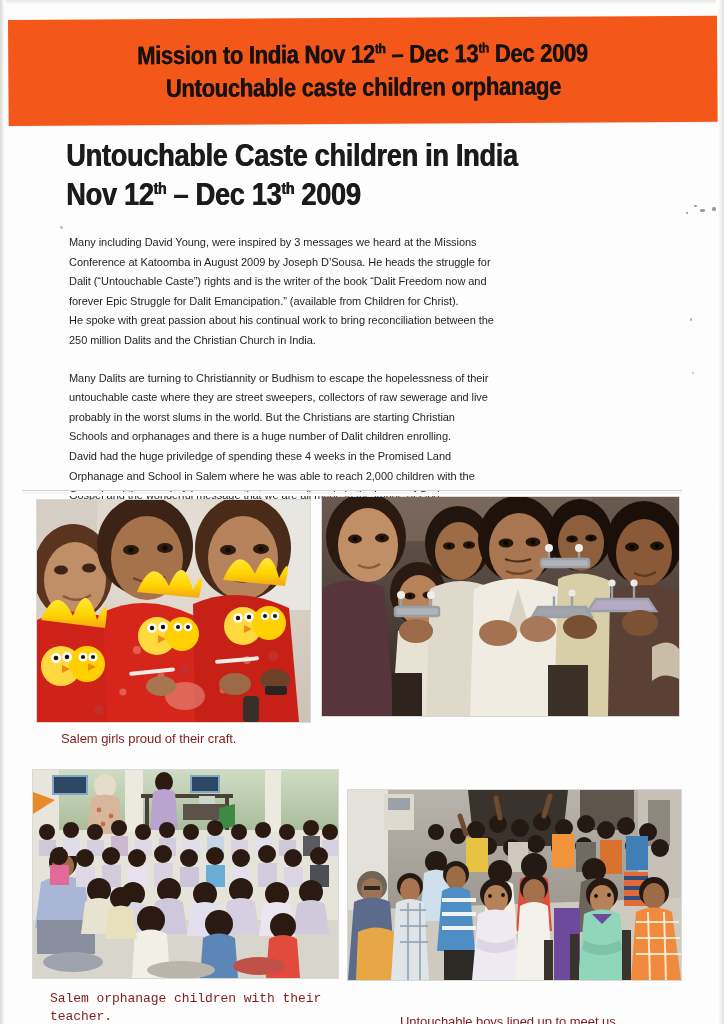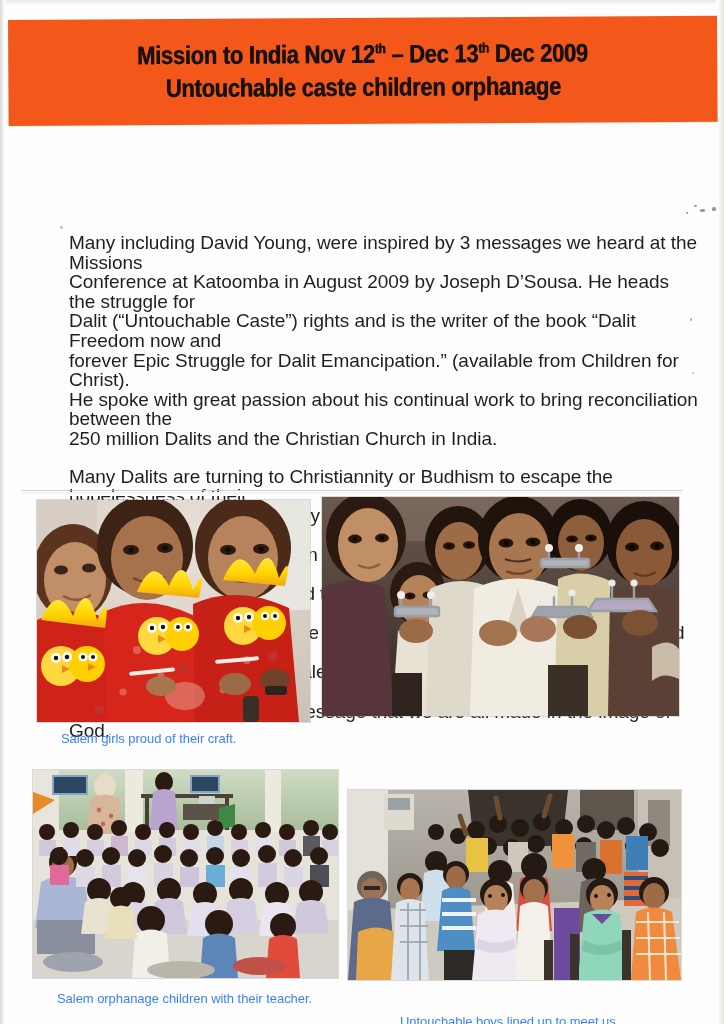--- a/index.html
+++ b/index.html
@@ -90,21 +90,21 @@
   }
 
   
   .body-block {
     position: absolute;
     left: 69px; top: 233px;
     width: 630px;
   }
   .para {
     color: #1f1f1f;
-    font-size: 19px;
+    font-size: 11px;
     line-height: 19.6px;
     letter-spacing: -0.05px;
     margin: 0 0 18px 0;
     white-space: pre-line;
   }
   .para:last-child { margin-bottom: 0; }
 
   
   .seam {
     position: absolute; left: 22px; top: 490px;
@@ -123,21 +123,21 @@
     position: absolute;
     overflow: hidden;
     background: #b9b2ae;
     box-shadow: 0 0 0 1px rgba(150,148,145,.35);
   }
   .photo svg { display: block; width: 100%; height: 100%; }
 
   
   .caption {
     position: absolute;
-    color: #3b82f6;
+    color: #7f1d1d;
     font-size: 13px;
     line-height: 17.5px;
     letter-spacing: -0.05px;
     white-space: pre-line;
   }
 </style>
 </head>
 <body>
 
 <div id="page">
@@ -155,20 +155,24 @@
   <div class="speck" style="left:690px;top:318px;width:2px;height:3px;opacity:.4;"></div>
   <div class="speck" style="left:692px;top:372px;width:2px;height:2px;opacity:.3;"></div>
 
   <div class="banner">
     <div class="banner-inner">
       <div class="banner-line"><span>Mission to India  Nov 12</span><sup>th</sup><span> – Dec 13</span><sup>th</sup><span> Dec 2009</span></div>
       <div class="banner-line">Untouchable caste children orphanage</div>
     </div>
   </div>
 
+  <div class="headline">
+    <div class="headline-line">Untouchable Caste children in India</div>
+    <div class="headline-line"><span>Nov 12</span><sup>th</sup><span> – Dec 13</span><sup>th</sup><span> 2009</span></div>
+  </div>
 
   <div class="body-block">
     <p class="para">Many including David Young, were inspired by 3 messages we heard at the Missions
 Conference at Katoomba in August 2009 by Joseph D’Sousa.  He heads the struggle for
 Dalit (“Untouchable Caste”) rights and is the writer of the book  “Dalit Freedom now and
 forever Epic Struggle for Dalit Emancipation.”  (available from Children for Christ).
 He spoke with great passion about his continual work to bring reconciliation between the
 250 million Dalits and the Christian Church in India.</p>
     <p class="para">Many Dalits are turning to Christiannity or Budhism to escape the hopelessness of their
 untouchable caste where they are street sweepers, collectors of raw sewerage and live
@@ -677,17 +681,17 @@
         <rect x="196" y="150" width="9" height="40"></rect>
         <rect x="222" y="144" width="9" height="46"></rect>
         <rect x="274" y="140" width="9" height="50"></rect>
       </g>
     </svg>
   </div>
 
   <div class="caption" style="left:61px;top:730px;width:260px;">Salem girls proud of their craft.</div>
 
 
-  <div class="caption" style="left:57px;top:990px;width:300px;">Salem orphanage children with their teacher.</div>
+  <div class="caption" style="left:50px;top:990px;width:300px;font-family:Liberation Mono, monospace;">Salem orphanage children with their teacher.</div>
 
   <div class="caption" style="left:400px;top:990px;width:280px;margin-top:23px;">Untouchable boys lined up to meet us.</div>
 
 </div>
 
 </body></html>

